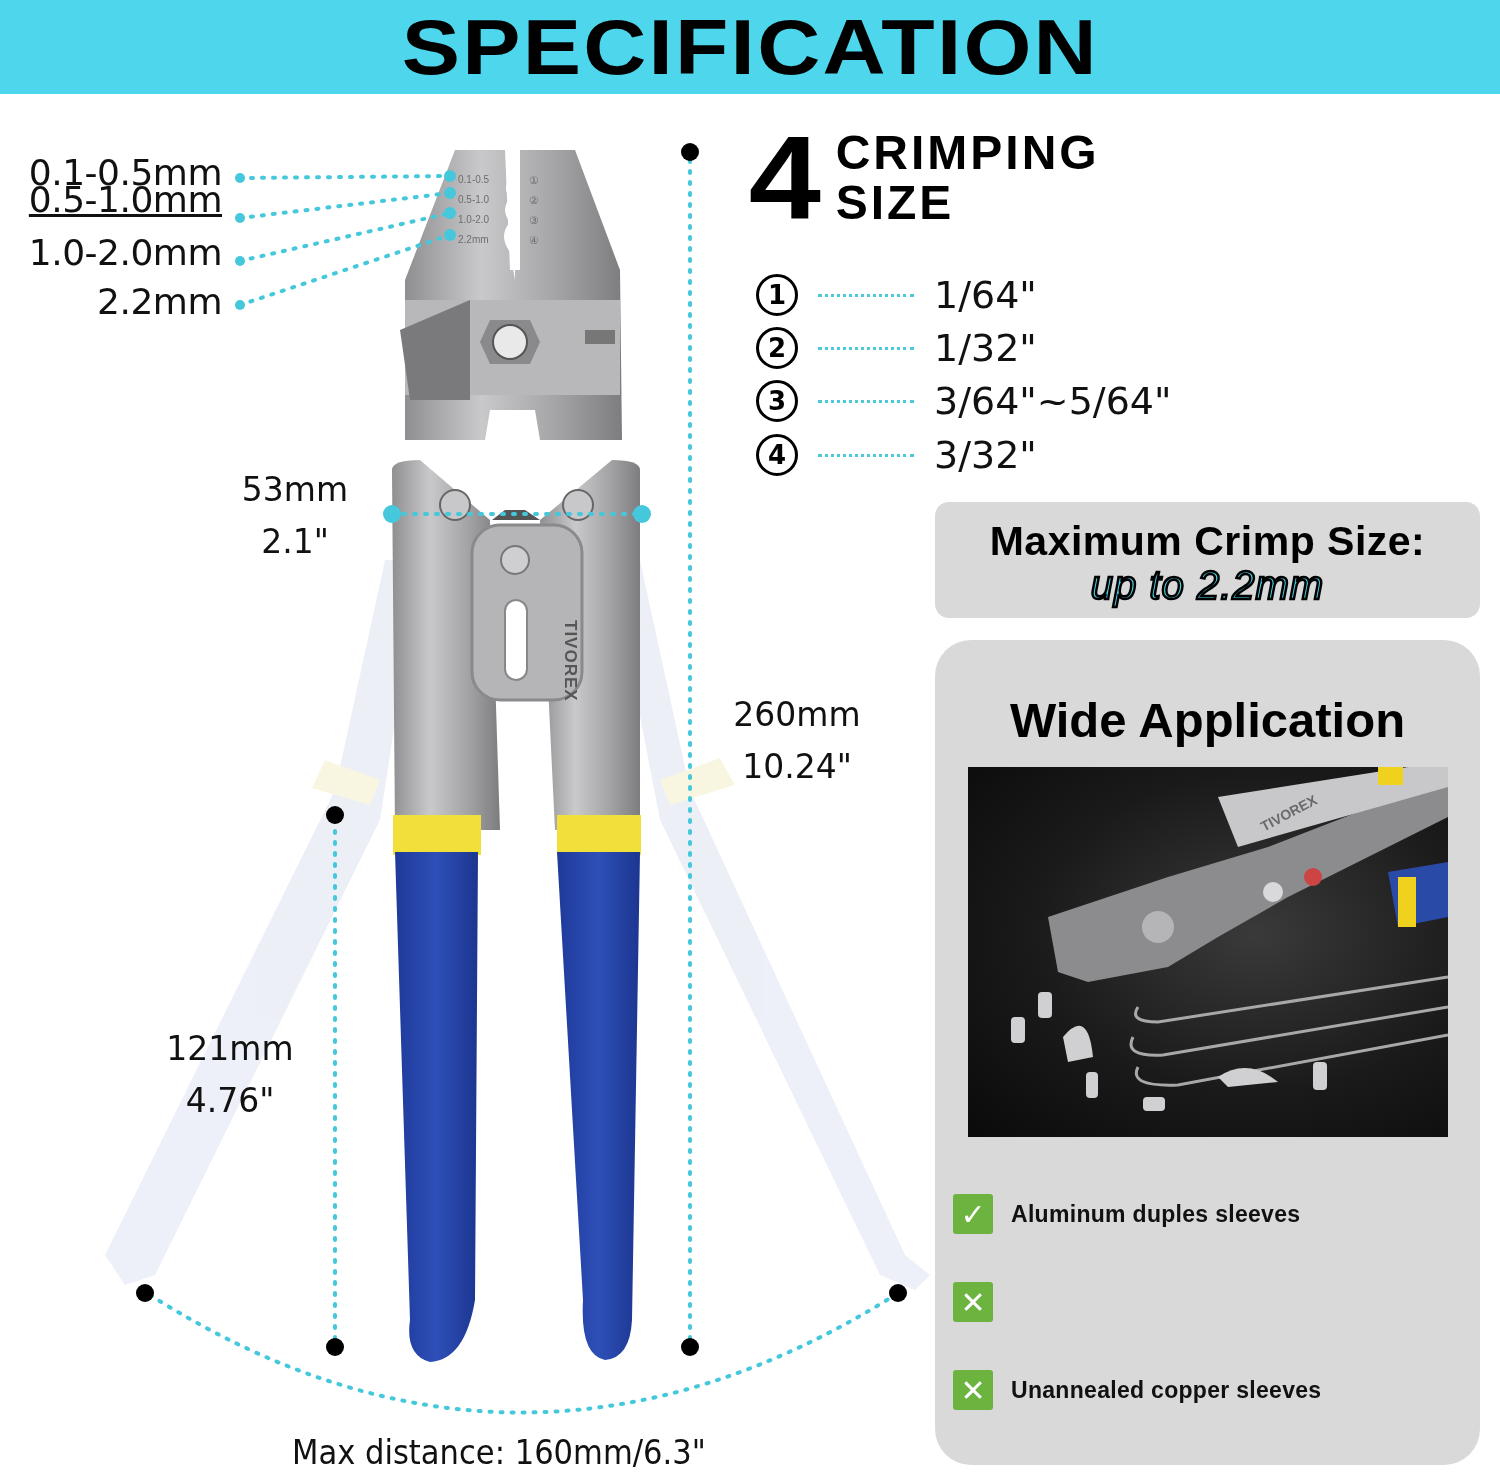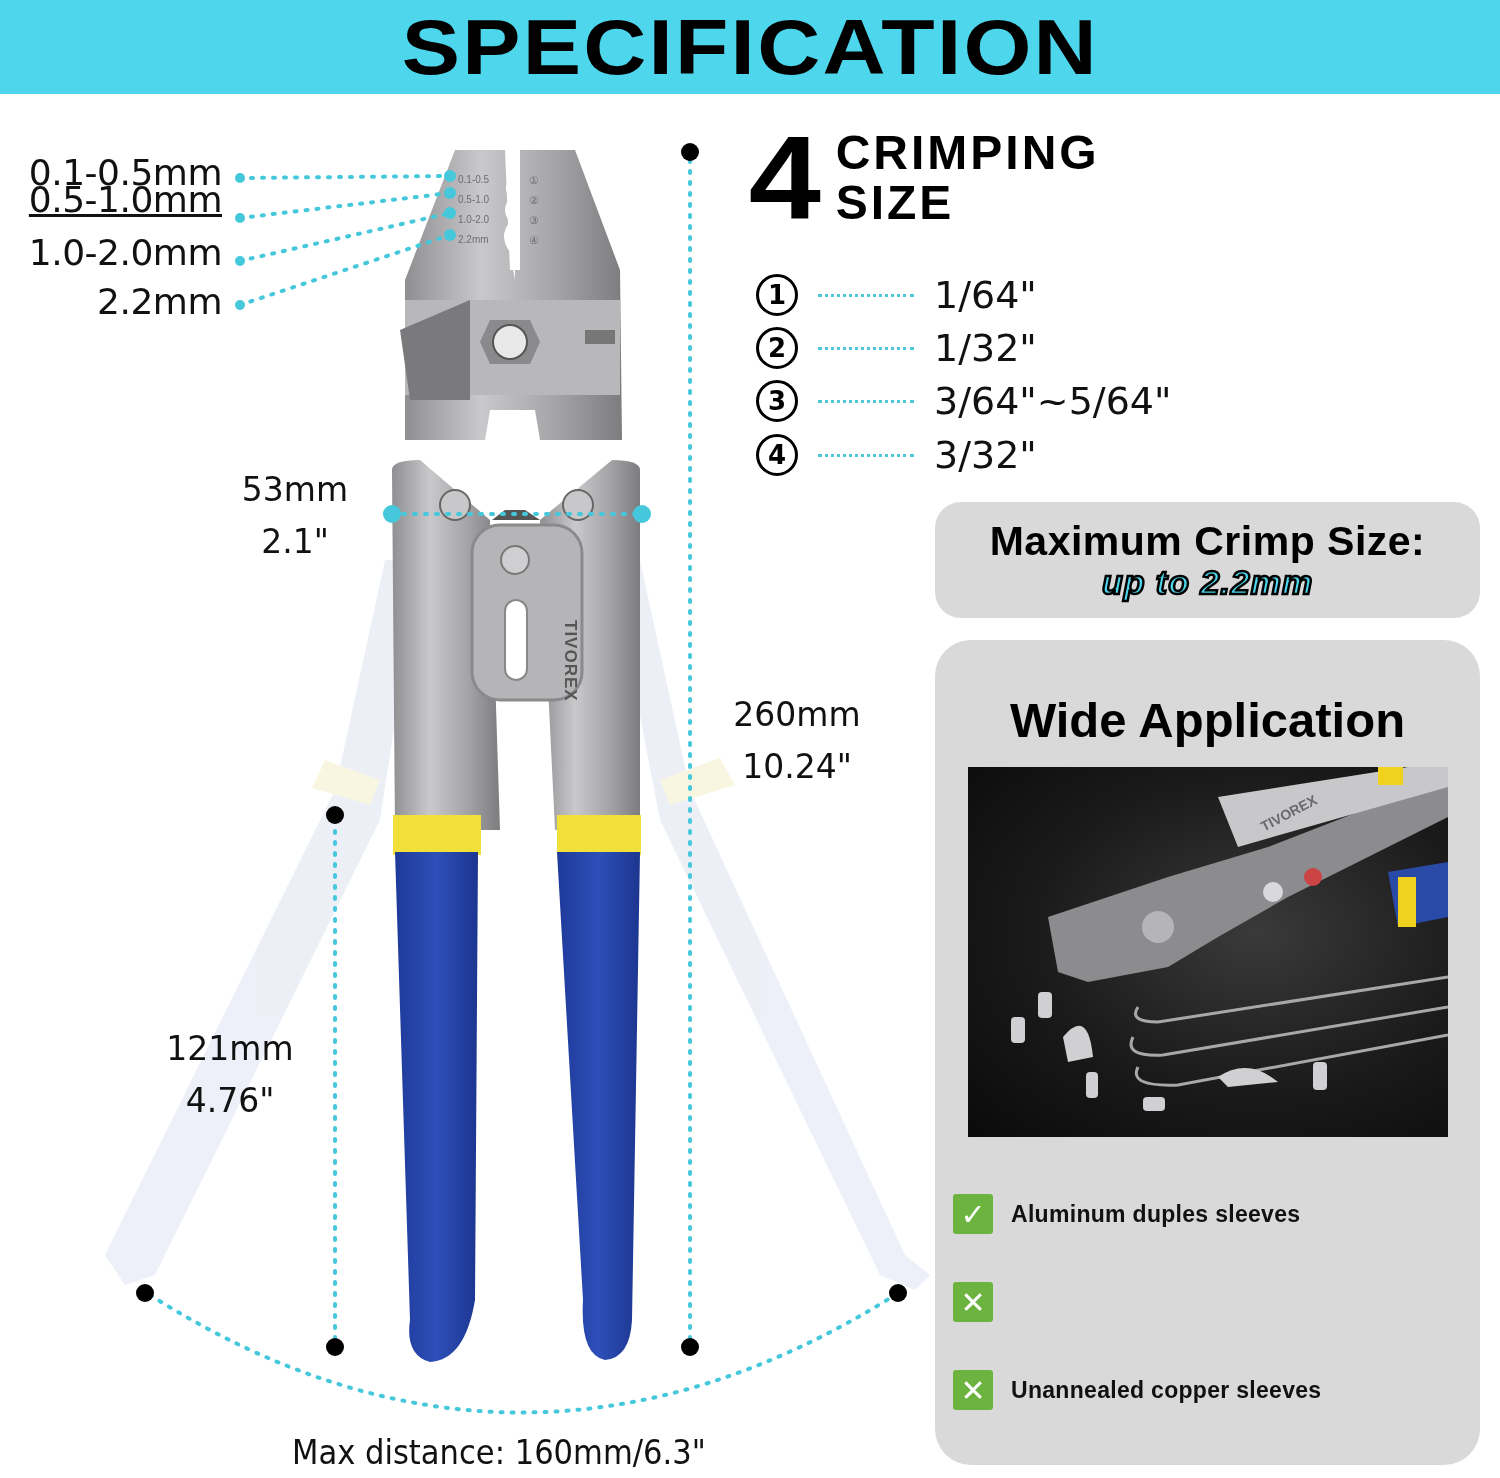--- a/index.html
+++ b/index.html
@@ -15,23 +15,23 @@
 
   .crimp-title { position: absolute; left: 752px; top: 128px; display: flex; align-items: center; }
   .crimp-big { font-family: "Liberation Sans", sans-serif; font-weight: 900; font-size: 118px; line-height: 100px; transform: scaleX(1.1); margin-right: 18px; }
   .crimp-words { font-family: "Liberation Sans", sans-serif; font-weight: 700; font-size: 48px; line-height: 50px; letter-spacing: 3px; }
 
   .size-row { position: absolute; left: 756px; height: 50px; display: flex; align-items: center; }
   .size-num { width: 42px; height: 42px; border: 3px solid #000; border-radius: 50%; font-family: "DejaVu Sans", sans-serif; font-size: 26px; font-weight: 700; display: flex; align-items: center; justify-content: center; }
   .size-dots { width: 96px; margin-left: 20px; border-top: 3px dotted #4dc8d8; }
   .size-val { margin-left: 20px; font-family: "DejaVu Sans", sans-serif; font-size: 38px; color: #111; }
 
-  .max-box { position: absolute; left: 935px; top: 502px; width: 545px; height: 116px; background: #d9d9d9; border-radius: 26px; text-align: center; }
+  .max-box { position: absolute; left: 935px; top: 502px; width: 545px; height: 116px; background: #d9d9d9; border-radius: 14px; text-align: center; }
   .max-line1 { font-family: "Liberation Sans", sans-serif; font-weight: 700; font-size: 41px; margin-top: 16px; letter-spacing: 0.5px; }
-  .max-line2 { font-family: "Liberation Sans", sans-serif; font-weight: 700; font-style: italic; font-size: 34px; color: #4dd6ec; -webkit-text-stroke: 2.5px #000; margin-top: -2px; letter-spacing: 1px; }
+  .max-line2 { font-family: "Liberation Sans", sans-serif; font-weight: 400; font-style: italic; font-size: 40px; color: #4dd6ec; -webkit-text-stroke: 2.5px #000; margin-top: -2px; letter-spacing: 1px; }
 
   .app-box { position: absolute; left: 935px; top: 640px; width: 545px; height: 825px; background: #d9d9d9; border-radius: 36px; }
   .app-title { position: absolute; left: 0; top: 32px; width: 545px; text-align: center; font-family: "Liberation Sans", sans-serif; font-weight: 700; font-size: 49px; margin-top: 20px; }
   .app-photo { position: absolute; left: 33px; top: 127px; width: 480px; height: 370px; background: radial-gradient(ellipse at 60% 45%, #3a3a3a 0%, #1a1a1a 55%, #0a0a0a 100%); overflow: hidden; }
   .app-item { position: absolute; left: 18px; height: 44px; display: flex; align-items: center; }
   .app-check { width: 40px; height: 40px; background: #6cb33f; border-radius: 3px; color: #fff; font-size: 30px; font-weight: 900; display: flex; align-items: center; justify-content: center; font-family: "DejaVu Sans", sans-serif; }
   .app-text { margin-left: 18px; font-family: "Liberation Sans", sans-serif; font-size: 23px; font-weight: 700; color: #111; letter-spacing: 0.3px; }
 
   .max-dist { position: absolute; left: 292px; top: 1432px; font-family: "DejaVu Sans", sans-serif; font-size: 34px; transform: scaleX(0.9); transform-origin: left; color: #111; }
 

